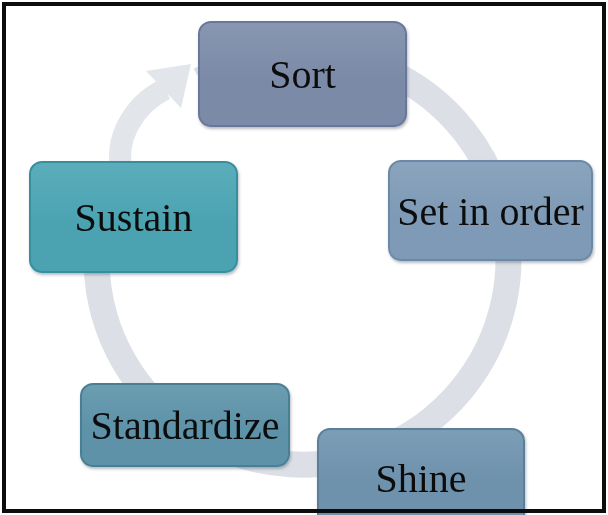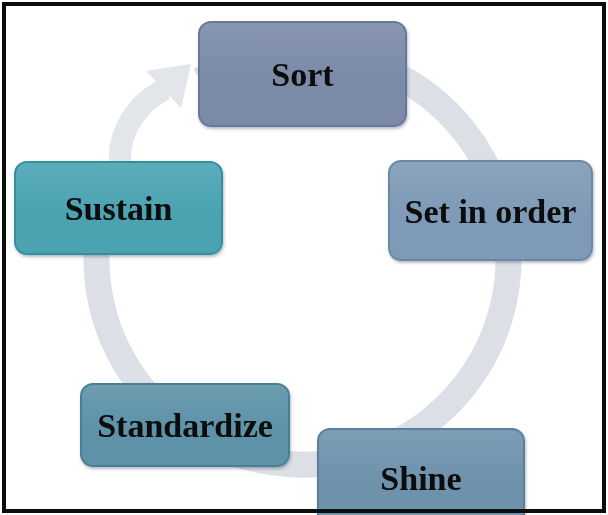--- a/index.html
+++ b/index.html
@@ -36,32 +36,31 @@
     box-sizing: border-box;
     border-radius: 13px;
     border: 2px solid var(--edge, #555);
     background: linear-gradient(180deg, var(--fill-top, #888) 0%, var(--fill, #777) 55%, var(--fill, #777) 100%);
     box-shadow: 1px 2px 3px rgba(50, 60, 80, 0.35);
     display: flex;
     align-items: center;
     justify-content: center;
   }
   .node-label {
-    font-size: 34px;
+    font-size: 40px;
     line-height: 1;
     color: #0c0c0c;
     white-space: nowrap;
     transform: translateY(1px);
-    font-weight: bold;
   }
   .node-sort        { left: 198px; top:  21px; width: 209px; height: 106px; }
   .node-set-in-order{ left: 388px; top: 160px; width: 205px; height: 101px; text-align: right; }
   .node-shine       { left: 317px; top: 383px; width: 208px; height: 100px; margin-top: 45px; }
   .node-standardize { left:  80px; top: 383px; width: 210px; height: 84px; }
-  .node-sustain     { left:  14px; top: 161px; width: 209px; height: 94px; }
+  .node-sustain     { left:  29px; top: 161px; width: 209px; height: 112px; }
 </style>
 </head>
 <body>
 
 <div class="stage" style="background: rgb(255, 255, 255);">
 
   <svg class="ring-svg" viewBox="0 0 608 515" xmlns="http://www.w3.org/2000/svg">
 
     <path d="M 200 80 A 206 206 0 1 1 109 188" fill="none" stroke-width="26" stroke-linecap="butt" stroke="#dce0e6"></path>
 

